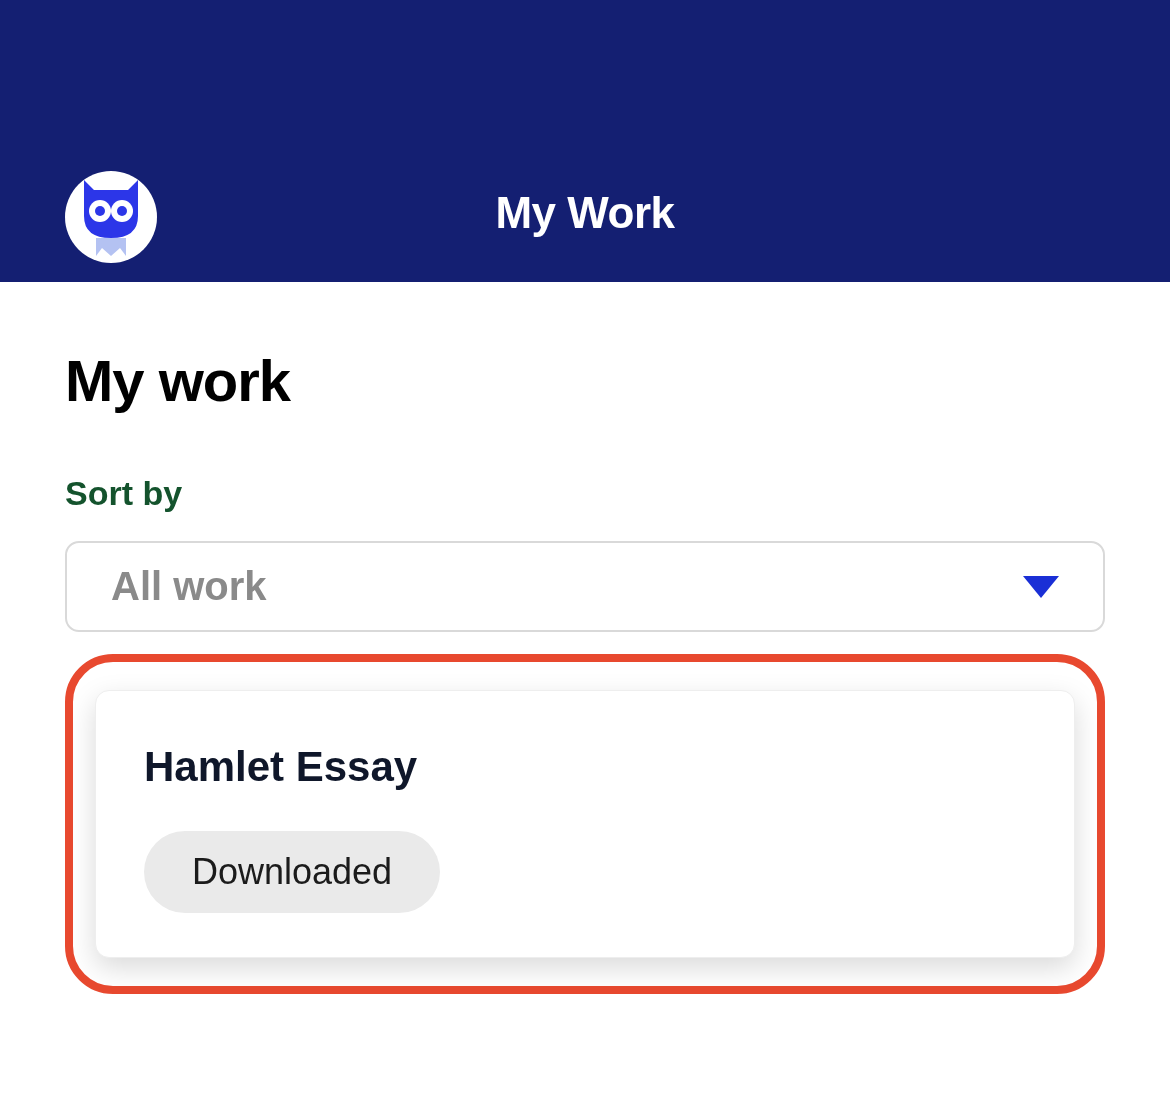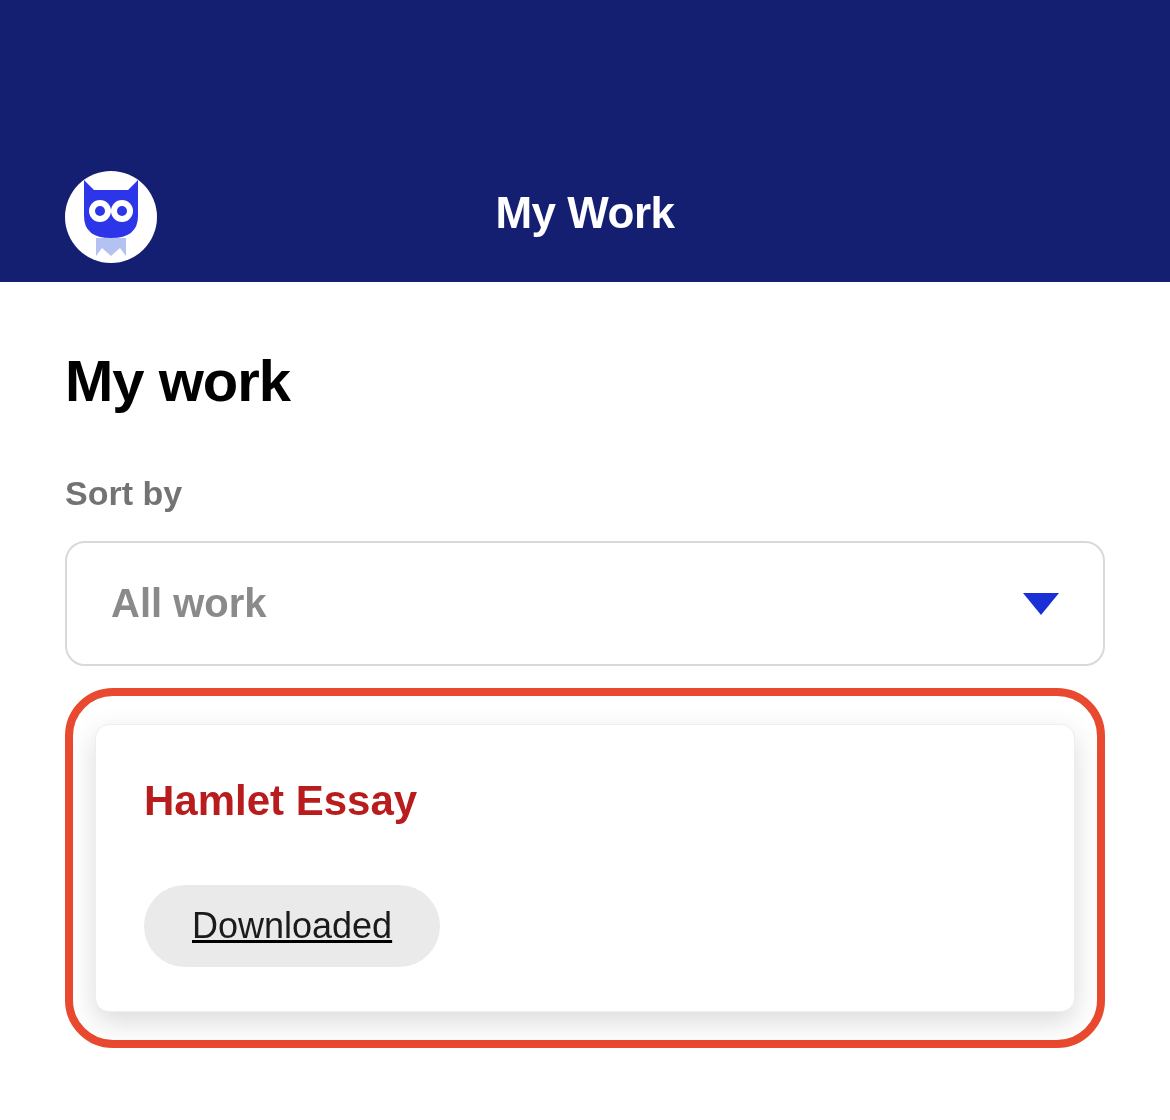--- a/index.html
+++ b/index.html
@@ -44,30 +44,30 @@
     .page-title {
       font-size: 58px;
       font-weight: 700;
       color: #000000;
       letter-spacing: -1px;
       margin-bottom: 60px;
     }
     .sort-label {
       font-size: 34px;
       font-weight: 700;
-      color: #737373;
+      color: #14532d;
       margin-bottom: 28px;
     }
     .sort-select {
       display: flex;
       align-items: center;
       justify-content: space-between;
       border: 2px solid #d9d9d9;
-      border-radius: 20px;
-      padding: 38px 44px;
+      border-radius: 14px;
+      padding: 21px 44px;
       cursor: pointer;
       margin-bottom: 22px;
     }
     .sort-select-value {
       font-size: 40px;
       font-weight: 600;
       color: #8a8a8a;
     }
     .chevron-down {
       width: 0;
@@ -84,27 +84,26 @@
     .work-card {
       background: #ffffff;
       border: 1px solid #eeeeee;
       border-radius: 14px;
       box-shadow: 0 10px 28px rgba(0,0,0,0.15);
       padding: 52px 48px 44px 48px;
     }
     .work-title {
       font-size: 42px;
       font-weight: 700;
-      color: #b91c1c;
-      margin-bottom: 60px;
+      color: #0f172a;
+      margin-bottom: 40px;
     }
     .work-meta {
       display: flex;
       align-items: center;
-      text-decoration: underline;
     }
     .status-pill {
       background: #eaeaea;
       border-radius: 44px;
       padding: 20px 48px;
       font-size: 36px;
       color: #1b1b1b;
     }
     .work-date {
       font-size: 38px;

